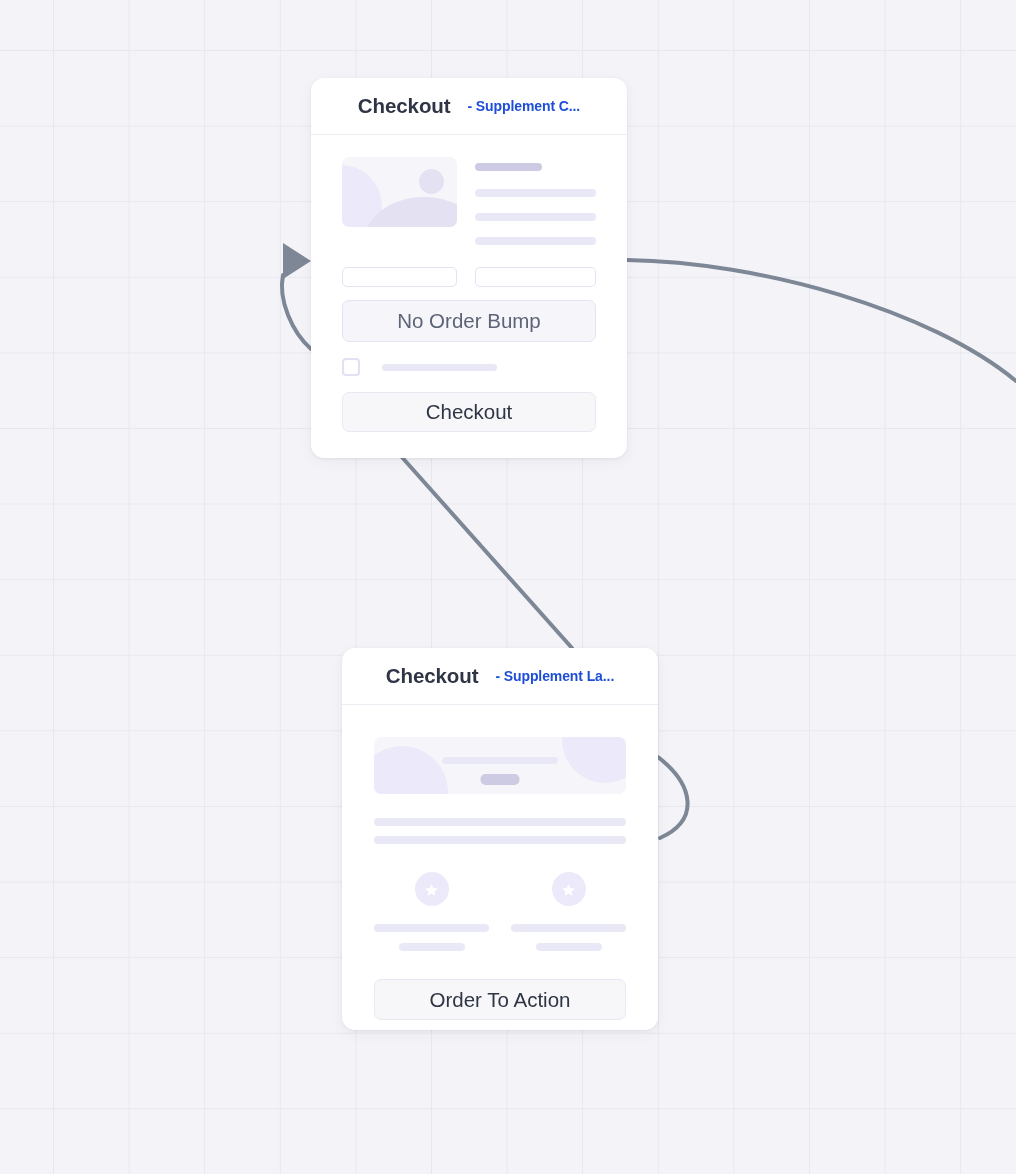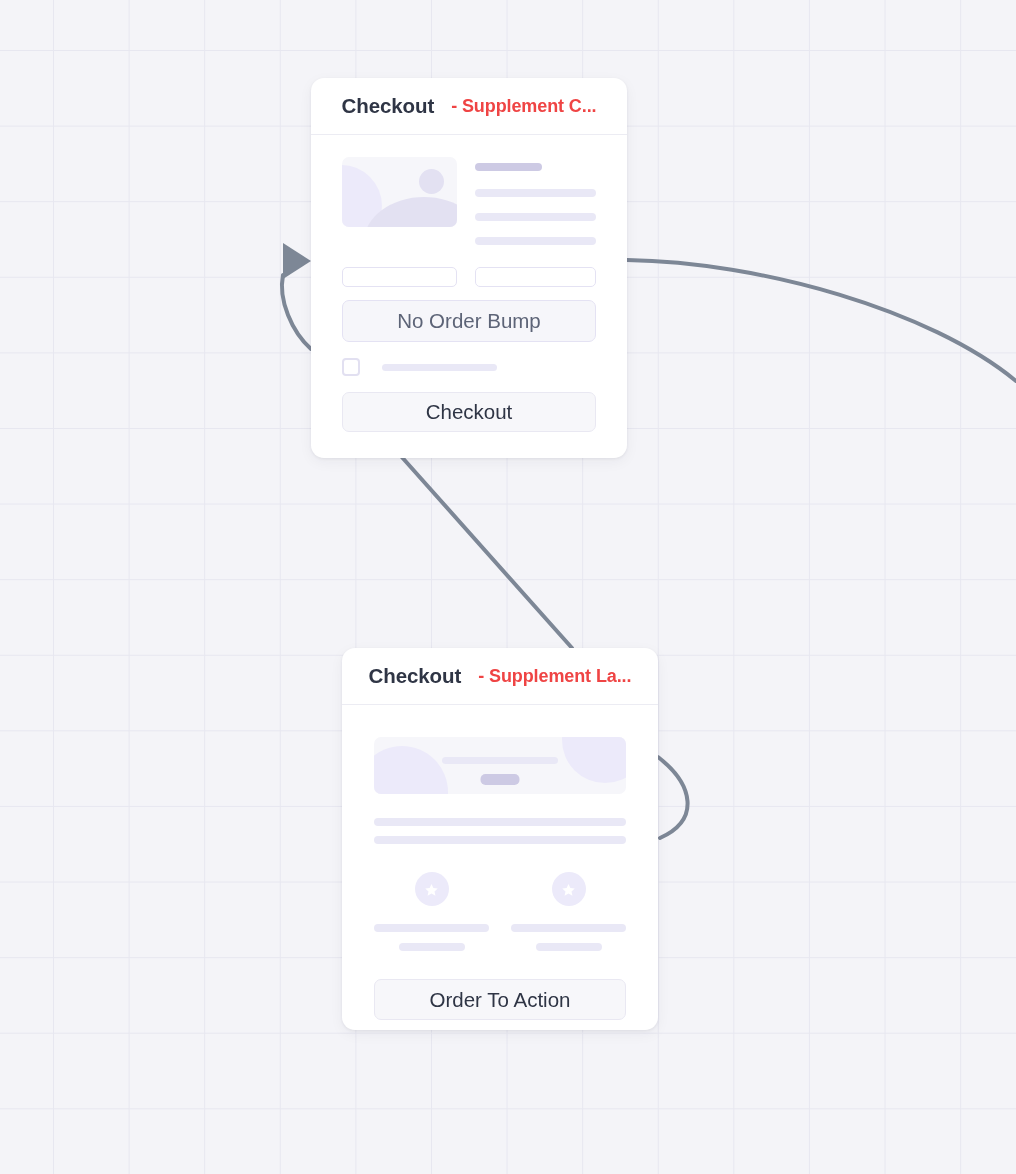--- a/index.html
+++ b/index.html
@@ -58,23 +58,23 @@
   }
 
   .node-title {
     font-size: 20.5px;
     font-weight: bold;
     color: #2f3545;
     letter-spacing: -0.1px;
   }
 
   .node-sub {
-    font-size: 18px;
+    font-size: 14px;
     font-weight: bold;
-    color: #ef4444;
+    color: #1d4ed8;
     letter-spacing: -0.1px;
     margin-left: 17px;
     overflow: hidden;
     text-overflow: ellipsis;
   }
 
   .node-body {
     padding: 22px 31px 4px 31px;
     position: relative;
   }

